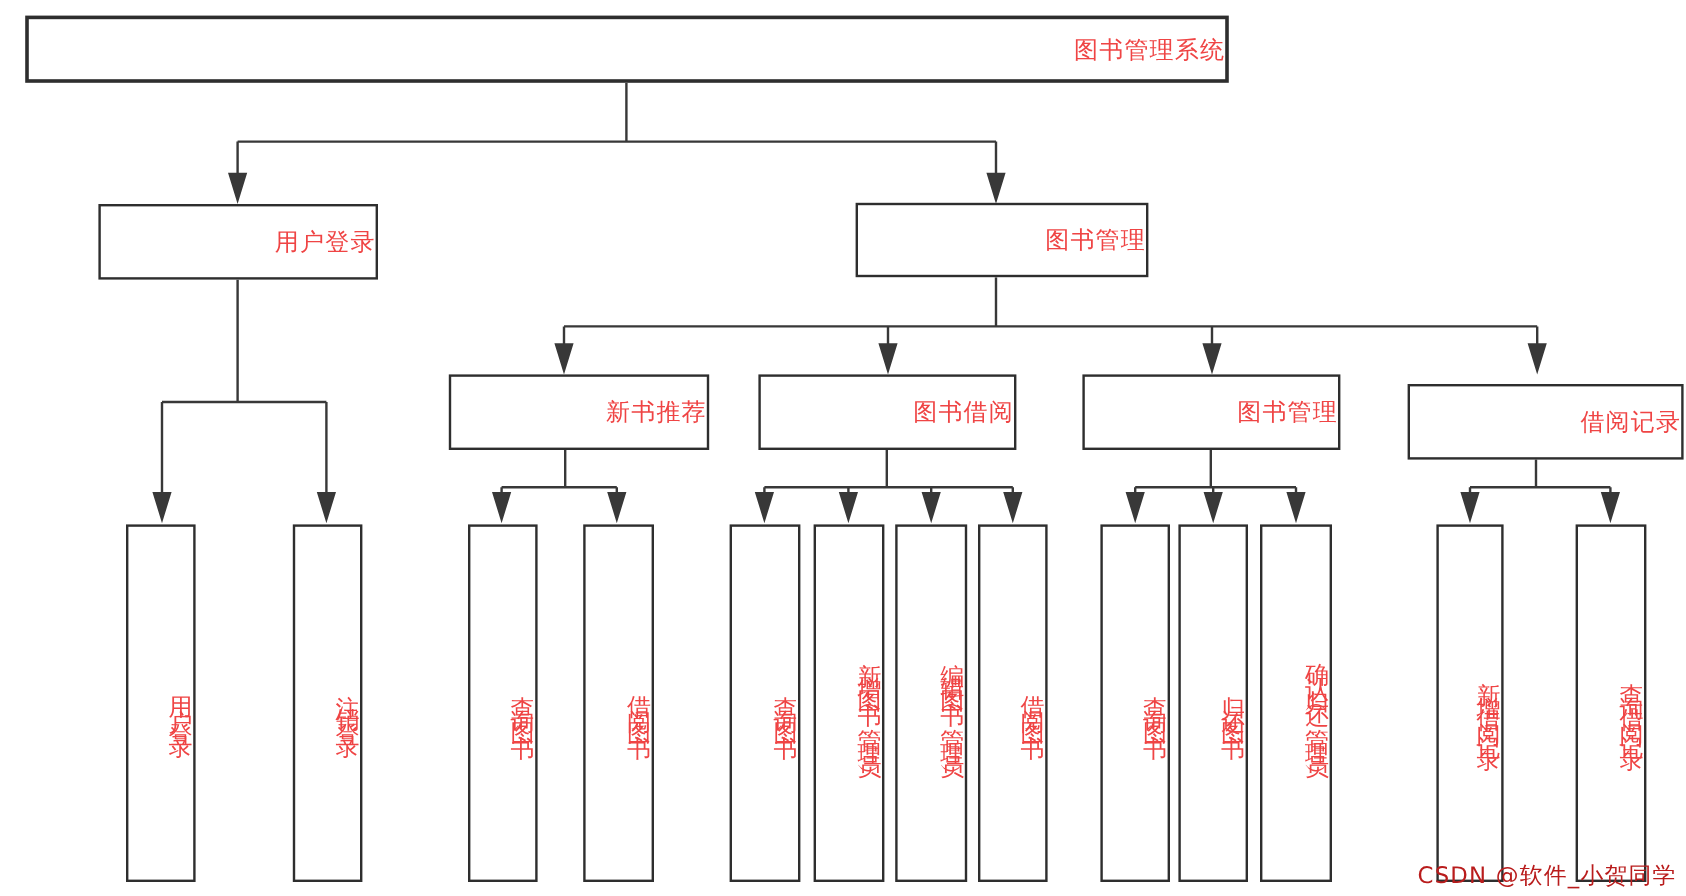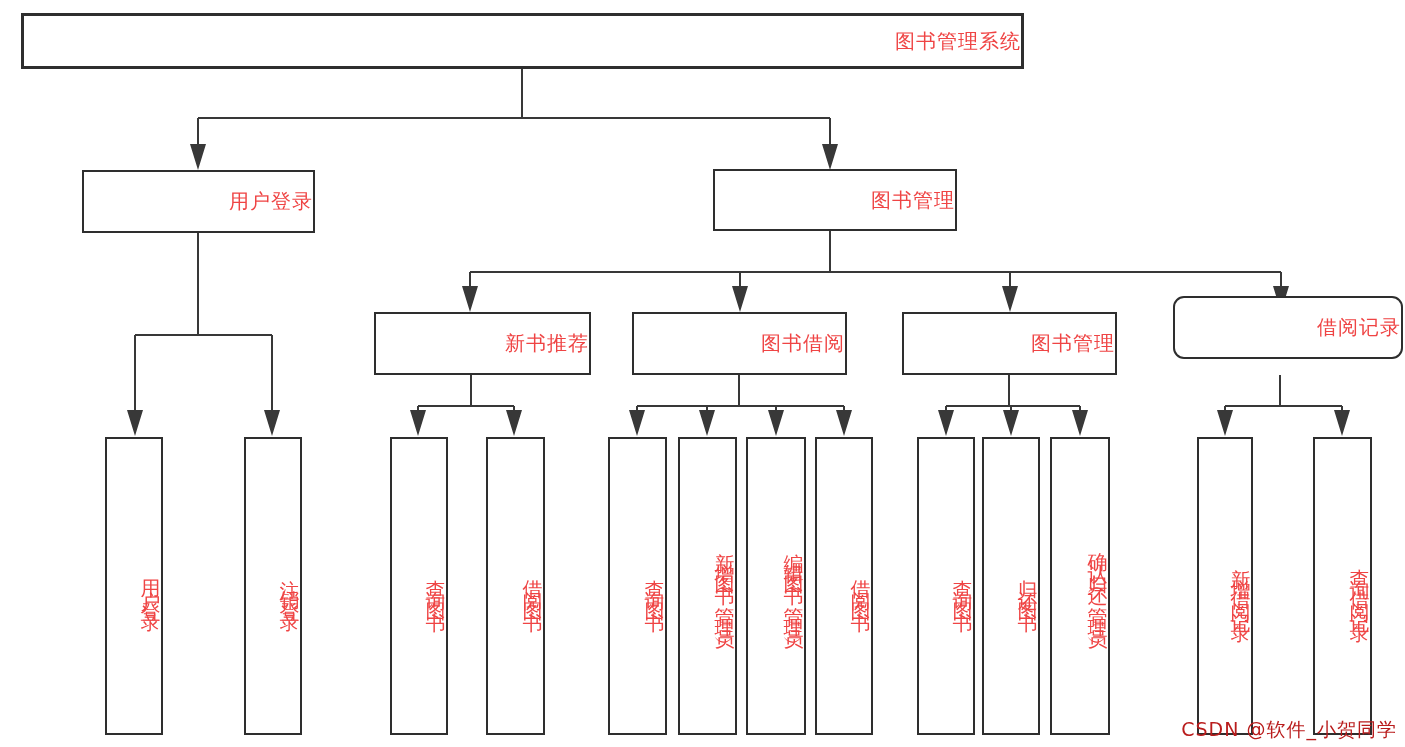--- a/index.html
+++ b/index.html
@@ -109,21 +109,21 @@
 
   <div class="node h-node" style="left:363px; top:312px; width:217px; height:63px;margin-left:11px;">
     <span>新书推荐</span>
   </div>
   <div class="node h-node" style="left:632px; top:312px; width:215px; height:63px;padding-left:31px;">
     <span>图书借阅</span>
   </div>
   <div class="node h-node" style="left:902px; top:312px; width:215px; height:63px;">
     <span>图书管理</span>
   </div>
-  <div class="node h-node" style="left:1173px; top:296px; width:230px; height:63px;border-radius:11px;">
+  <div class="node h-node" style="left:1173px; top:320px; width:230px; height:63px;">
     <span>借阅记录</span>
   </div>
 
   <div class="node v-node" style="left:105px; top:437px; width:58px; height:298px;">
     <span class="v-text">用户登录</span>
   </div>
   <div class="node v-node" style="left:244px; top:437px; width:58px; height:298px;">
     <span class="v-text">注销登录</span>
   </div>
 

